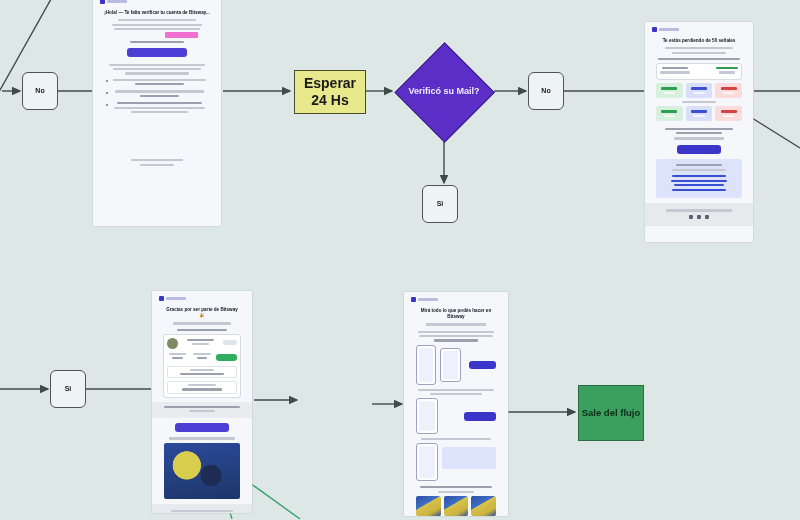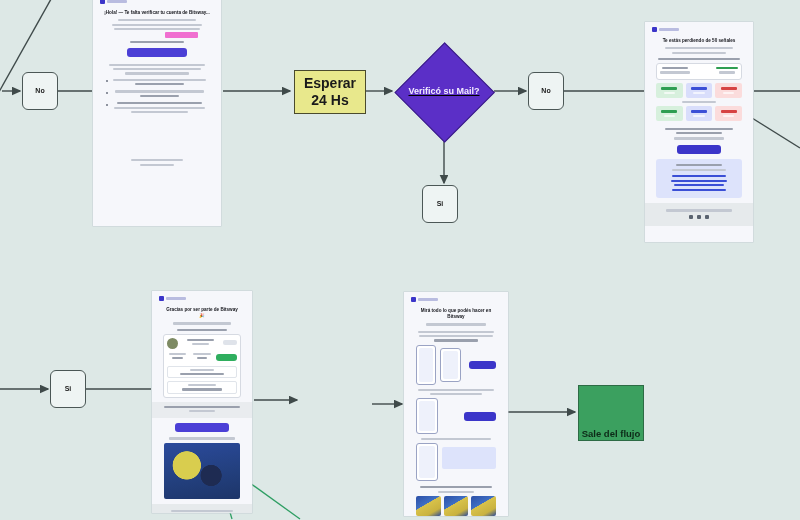--- a/index.html
+++ b/index.html
@@ -27,21 +27,21 @@
     width:72px;height:44px;border:1.5px solid #4a4a2d;background:#e8e88c;
   }
   .node-wait .node-label{font-size:14px;}
 
   .node-exit{
     width:66px;height:56px;border:1.5px solid #2d6b45;background:#3ba05f;
   }
   .node-exit .node-label{font-size:9.5px;color:#0d2a18;}
 
   .node-decision{
-    width:98px;height:98px;text-decoration:underline;
+    width:98px;height:98px;
   }
   .node-decision .diamond{
     position:absolute;left:0;top:0;width:69.3px;height:69.3px;
     background:#5b2fc7;border:1.5px solid #3c1f85;
     transform:rotate(45deg);transform-origin:center;
     left:14.35px;top:14.35px;
   }
   .node-decision .node-label{position:relative;z-index:2;color:#f2ecff;font-size:9px;}
 
   
@@ -407,17 +407,17 @@
 
   <div class="node node-small" style="left:422px;top:185px;">
     <span class="node-label">Si</span>
   </div>
 
   <div class="node node-small" style="left:50px;top:370px;">
     <span class="node-label">Si</span>
   </div>
 
 
-  <div class="node node-exit" style="left:578px;top:385px;align-items:flex-end;">
+  <div class="node node-exit" style="left:578px;top:385px;">
     <span class="node-label">Sale del flujo</span>
   </div>
 
 </div>
 
 </body></html>

